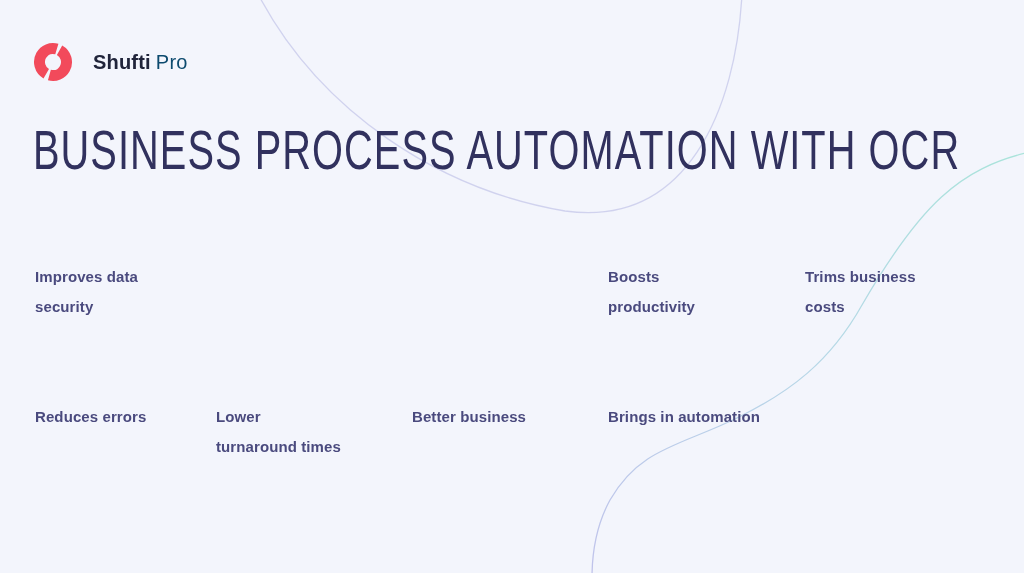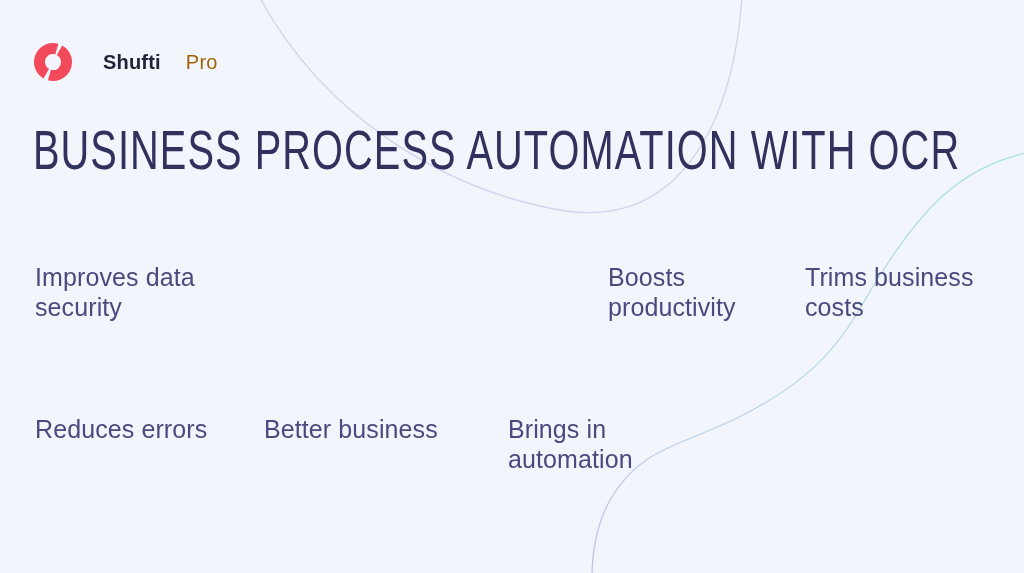--- a/index.html
+++ b/index.html
@@ -23,32 +23,32 @@
     pointer-events: none;
   }
 
   
   .header {
     position: absolute;
     left: 33px;
     top: 42px;
     display: flex;
     align-items: center;
-    gap: 30px;
+    gap: 20px;
   }
   .logo-ring { width: 40px; height: 40px; display: block; }
   .brand-text {
     display: flex;
     align-items: baseline;
     gap: 5px;
     font-size: 20px;
     letter-spacing: 0.2px;
   }
   .brand-bold  { font-weight: 700; color: #20243a; }
-  .brand-light { font-weight: 400; color: #a16207; margin-left: 20px; }
+  .brand-light { font-weight: 400; color: #0c4a6e; }
 
   
   .main-heading {
     position: absolute;
     left: 33px;
     top: 122px;
     margin: 0;
     font-size: 56px;
     line-height: 56px;
     font-weight: 400;
@@ -62,27 +62,28 @@
   
   .feature-row {
     position: absolute;
     left: 0;
     width: 1024px;
     display: grid;
     grid-template-columns: 181px 196px 196px 197px auto;
     padding-left: 35px;
   }
   .feature-row.row-1 { top: 262px; }
-  .feature-row.row-2 { top: 414px; gap: 48px; }
+  .feature-row.row-2 { top: 402px; }
 
   .feature-item {
-    font-size: 25px;
+    font-size: 15px;
     line-height: 30px;
     color: #4a4a7e;
     letter-spacing: 0.1px;
+    font-weight: bold;
   }
   .feature-item span { display: block; }
 </style>
 </head>
 <body>
 
 <div class="stage">
 
   <svg class="decor-svg" viewBox="0 0 1024 573" fill="none" xmlns="http://www.w3.org/2000/svg">
     <defs>
@@ -129,20 +130,24 @@
       <span>costs</span>
     </div>
   </div>
 
   <div class="feature-row row-2">
     <div class="feature-item">
       <span>Reduces errors</span>
       <span></span>
     </div>
     <div class="feature-item">
+      <span>Lower</span>
+      <span>turnaround times</span>
+    </div>
+    <div class="feature-item">
       <span>Better business</span>
     </div>
     <div class="feature-item">
       <span>Brings in automation</span>
       <span></span>
     </div>
   </div>
 
 </div>
 

